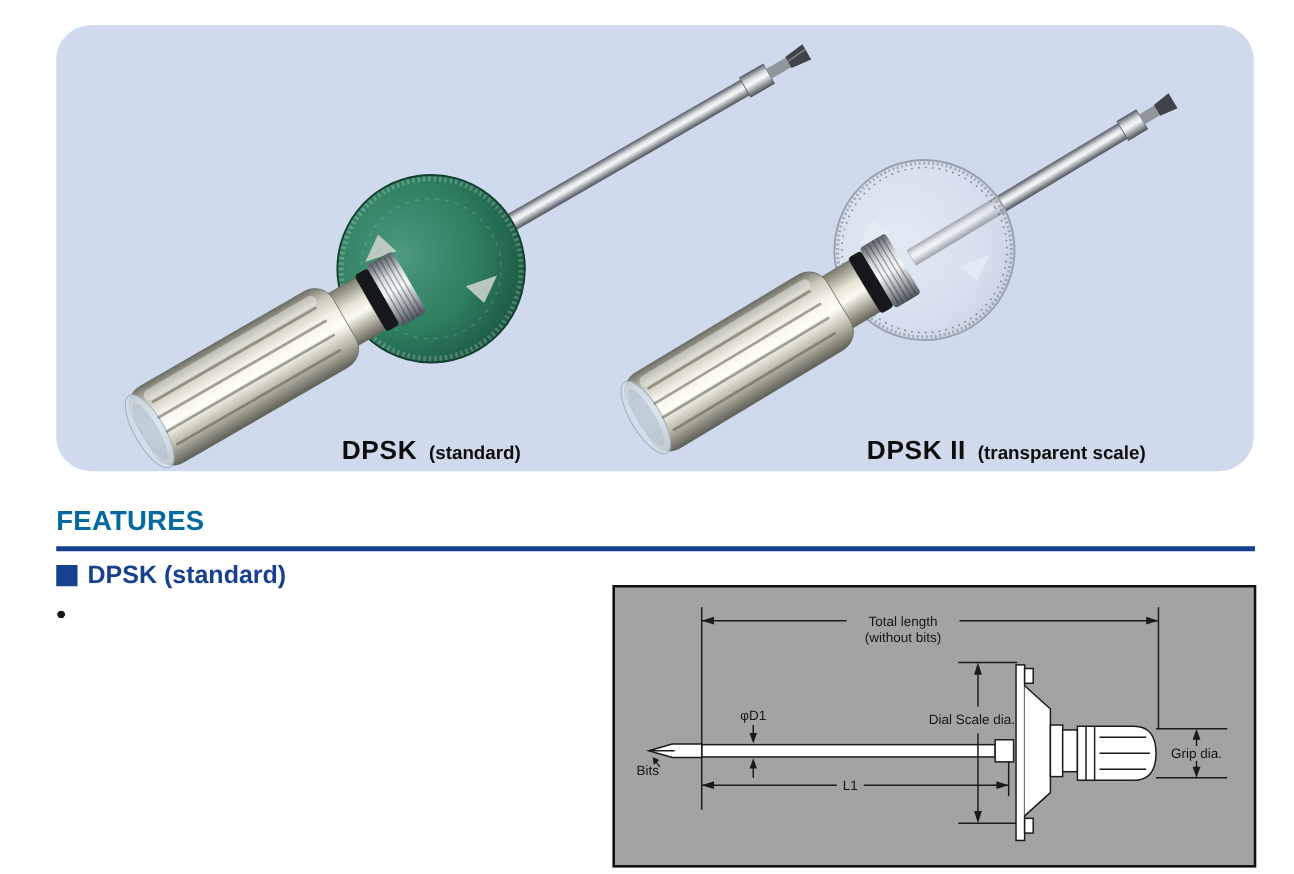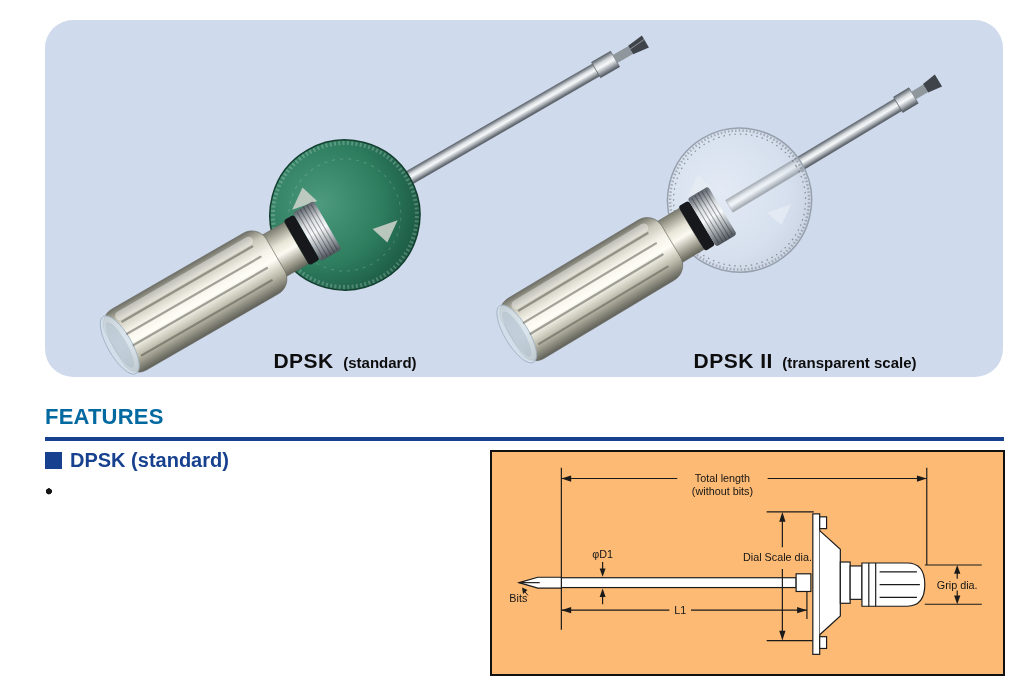--- a/index.html
+++ b/index.html
@@ -35,22 +35,22 @@
   .blue-square{width:17px;height:17px;background:#17418f;}
   .subheading-text{font-size:20px;font-weight:bold;color:#17418f;}
   .feature-list{
     position:absolute;left:45px;top:480px;width:424px;
     font-size:15.5px;line-height:21.6px;color:#161616;
   }
   .feature-item{position:relative;padding-left:15px;}
   .feature-item .blt{position:absolute;left:0;top:0;font-size:13px;}
   
   .diagram-box{
-    position:absolute;left:490px;top:450px;width:515px;height:226px;
-    background:#fdba74;border:2px solid #111111;box-sizing:border-box;
+    position:absolute;left:490px;top:468px;width:515px;height:226px;
+    background:#a3a3a3;border:2px solid #111111;box-sizing:border-box;
   }
   .diagram-box svg{display:block;}
   .diagram-box text{
     font-family:"Liberation Sans",sans-serif;font-size:11px;fill:#151515;
   }
 </style>
 </head>
 <body>
 
 <div class="page">

